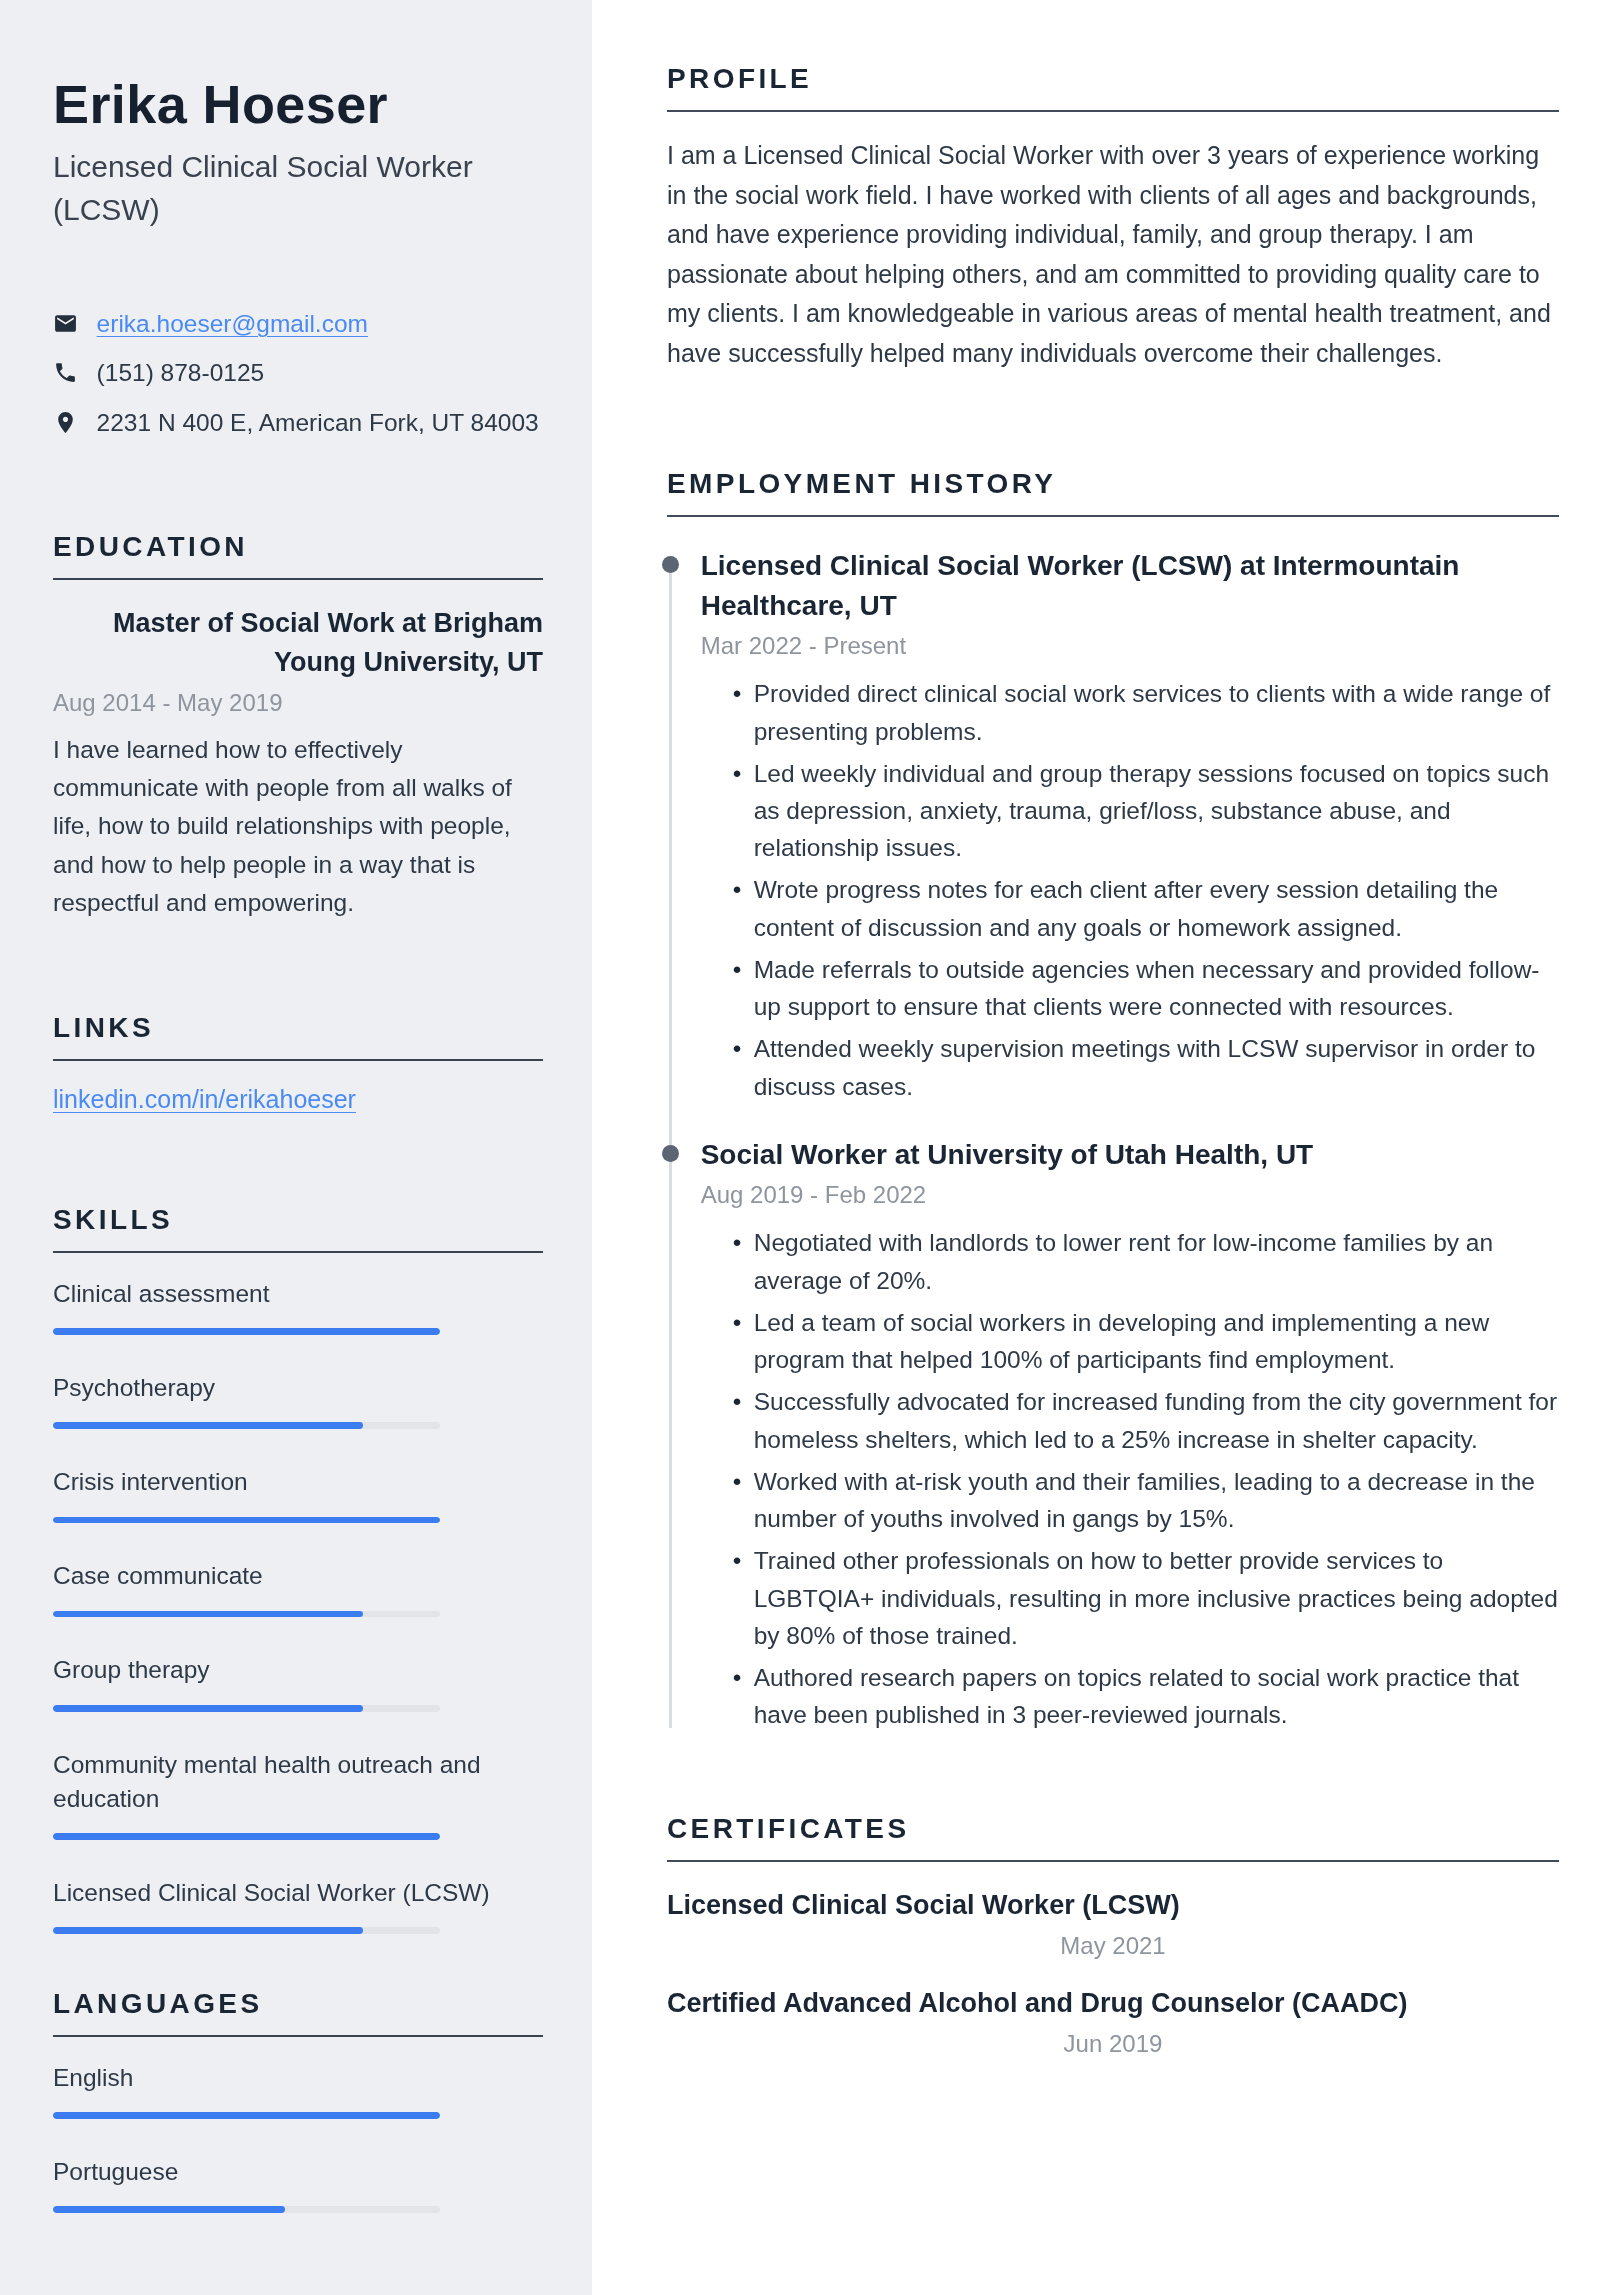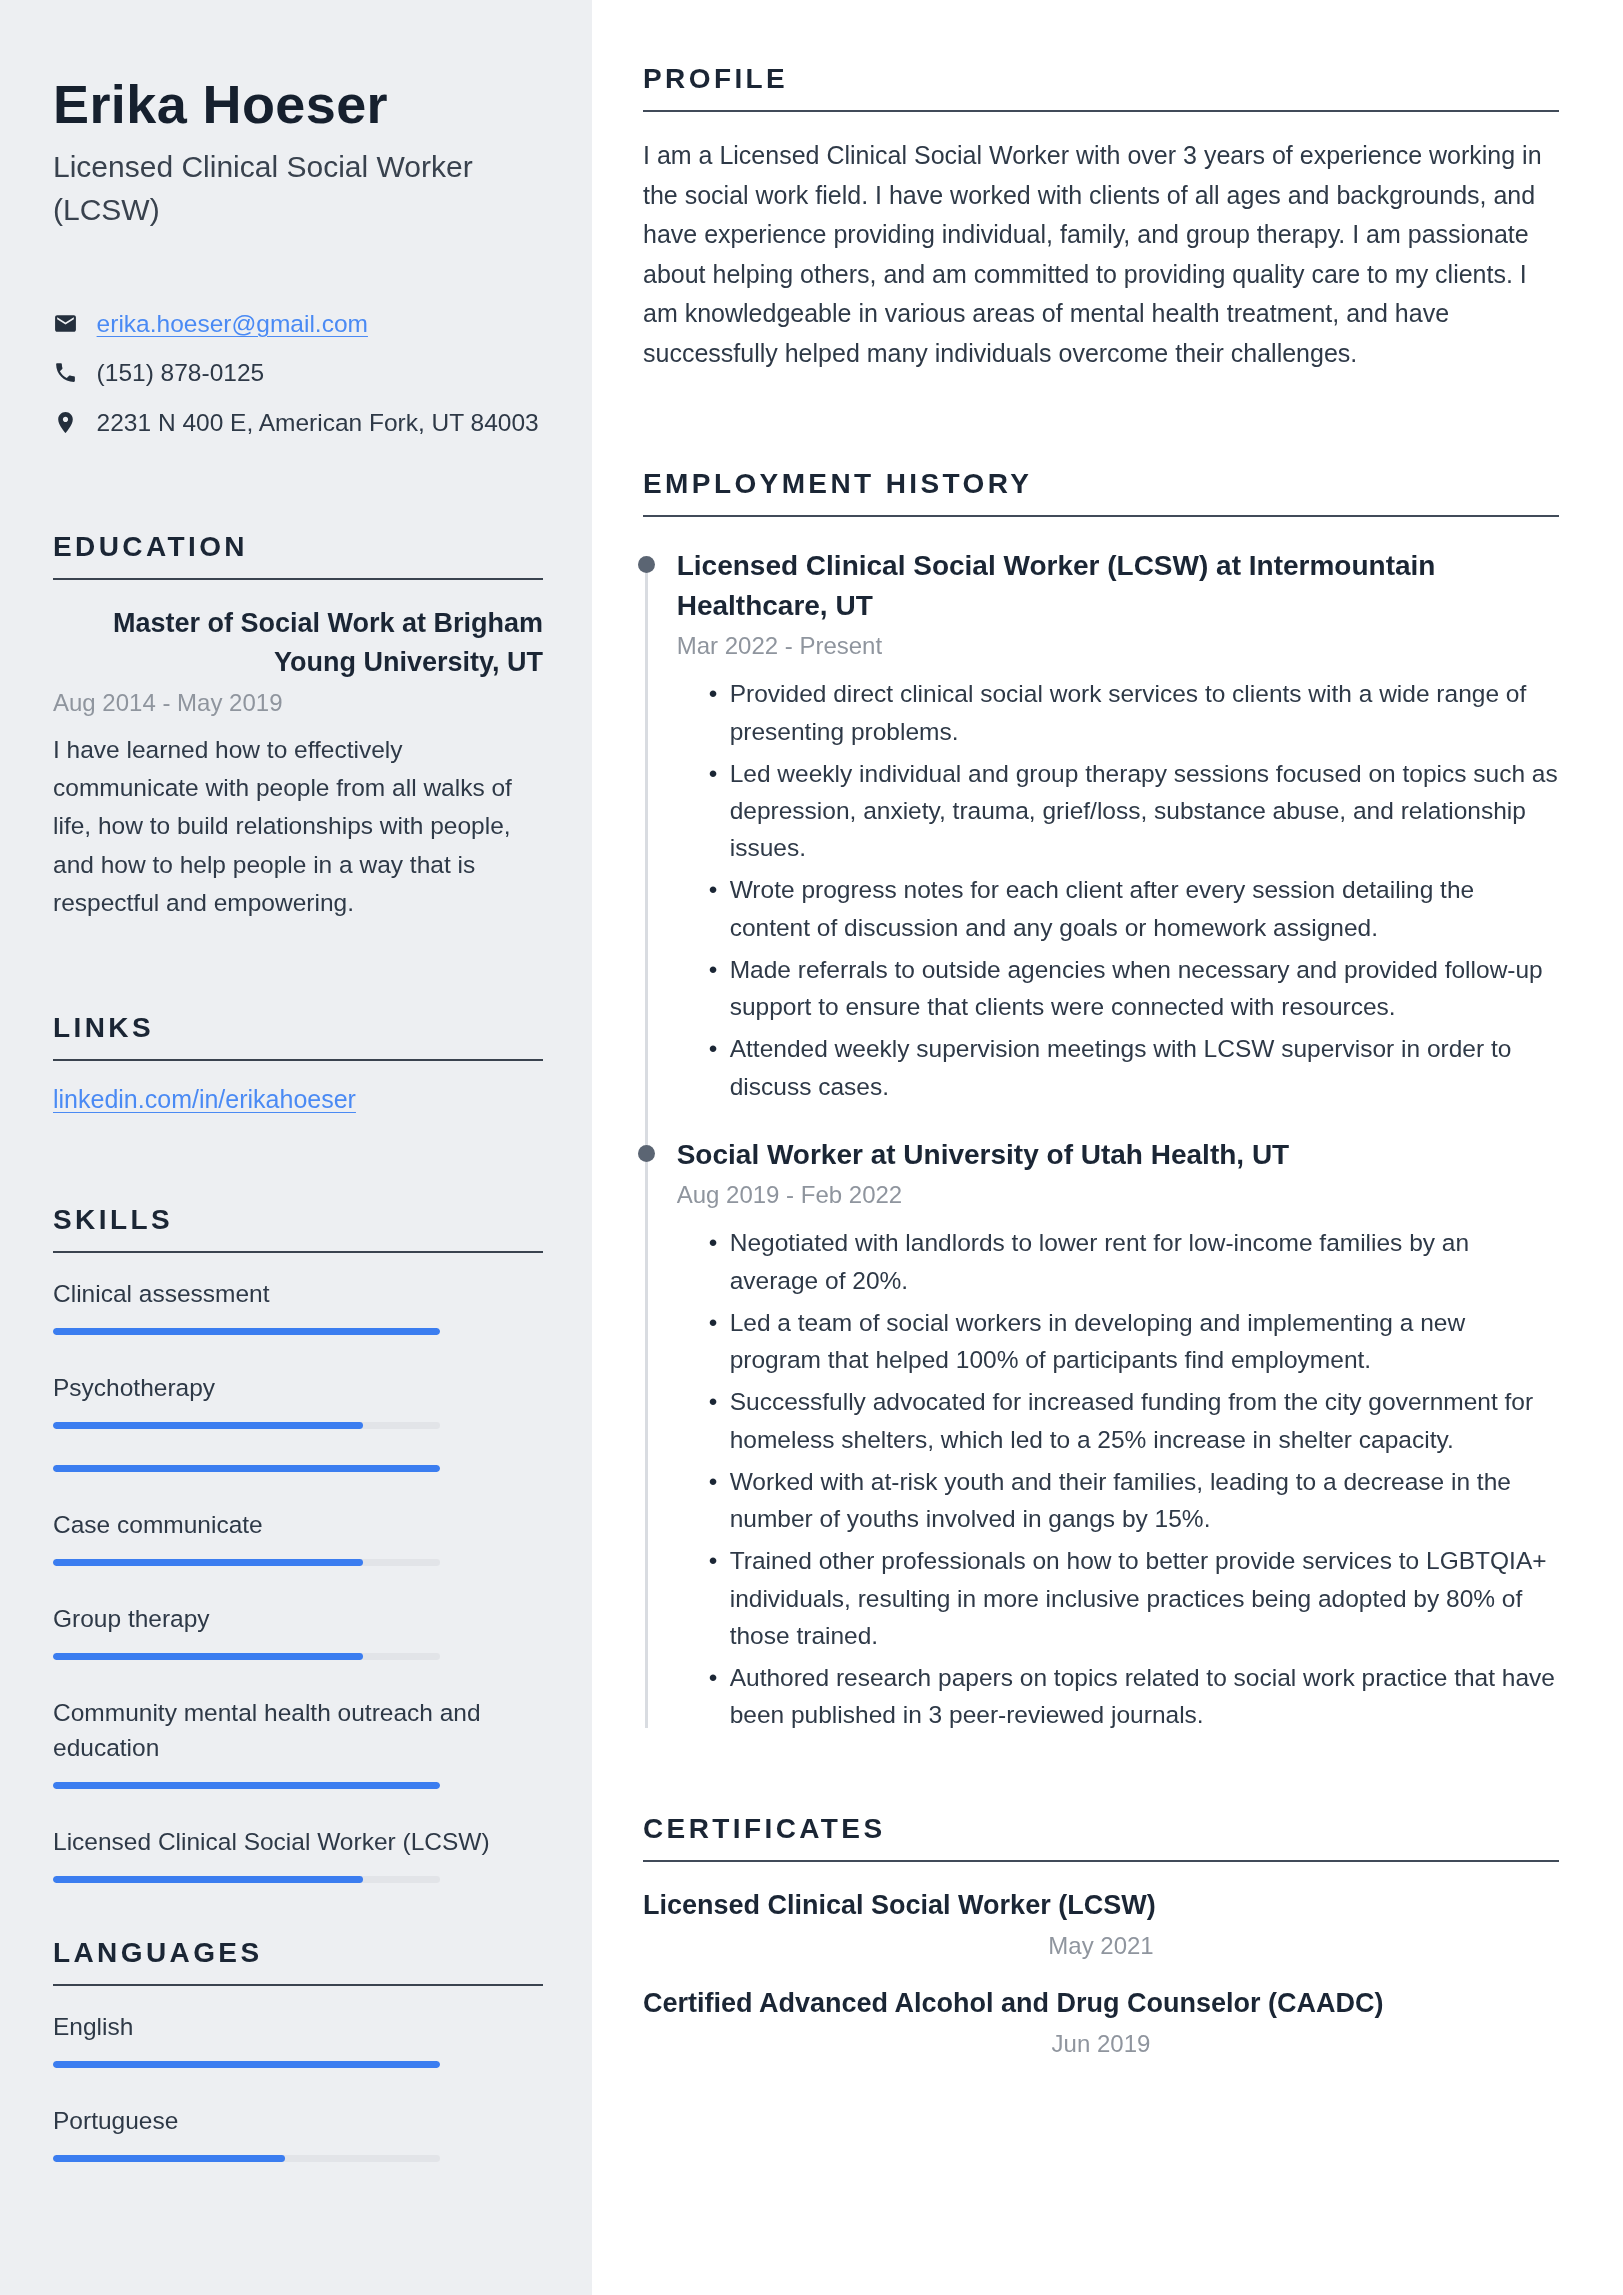--- a/index.html
+++ b/index.html
@@ -3,21 +3,21 @@
 <meta charset="utf-8">
 <style>
   html, body { margin:0; padding:0; }
   body {
     width:1624px; height:2295px;
     background:#ffffff;
     font-family:"Liberation Sans", sans-serif;
     color:#2e3947;
     -webkit-font-smoothing:antialiased;
   }
-  .page { display:flex; width:1620px; height:2295px; }
+  .page { display:flex; width:1620px; height:2295px;gap:24px; }
 
   
   .sidebar {
     width:592px; flex:0 0 592px; box-sizing:border-box;
     background:#edeff2;
     padding:74px 49px 51px 53px;
   }
   .name {
     font-size:54px; font-weight:700; color:#16202e;
     line-height:1.12; letter-spacing:0.4px; margin:0;
@@ -160,20 +160,21 @@
             <div class="bar-fill" style="width: 100%;"></div>
           </div>
       </div>
       <div class="skill">
         <div class="skill-label">Psychotherapy</div>
         <div class="bar-track">
             <div class="bar-fill" style="width: 80%;"></div>
           </div>
       </div>
       <div class="skill">
+        <div class="skill-label">Crisis intervention</div>
         <div class="bar-track">
             <div class="bar-fill" style="width: 100%;"></div>
           </div>
       </div>
       <div class="skill">
         <div class="skill-label">Case communicate</div>
         <div class="bar-track">
             <div class="bar-fill" style="width: 80%;"></div>
           </div>
       </div>

